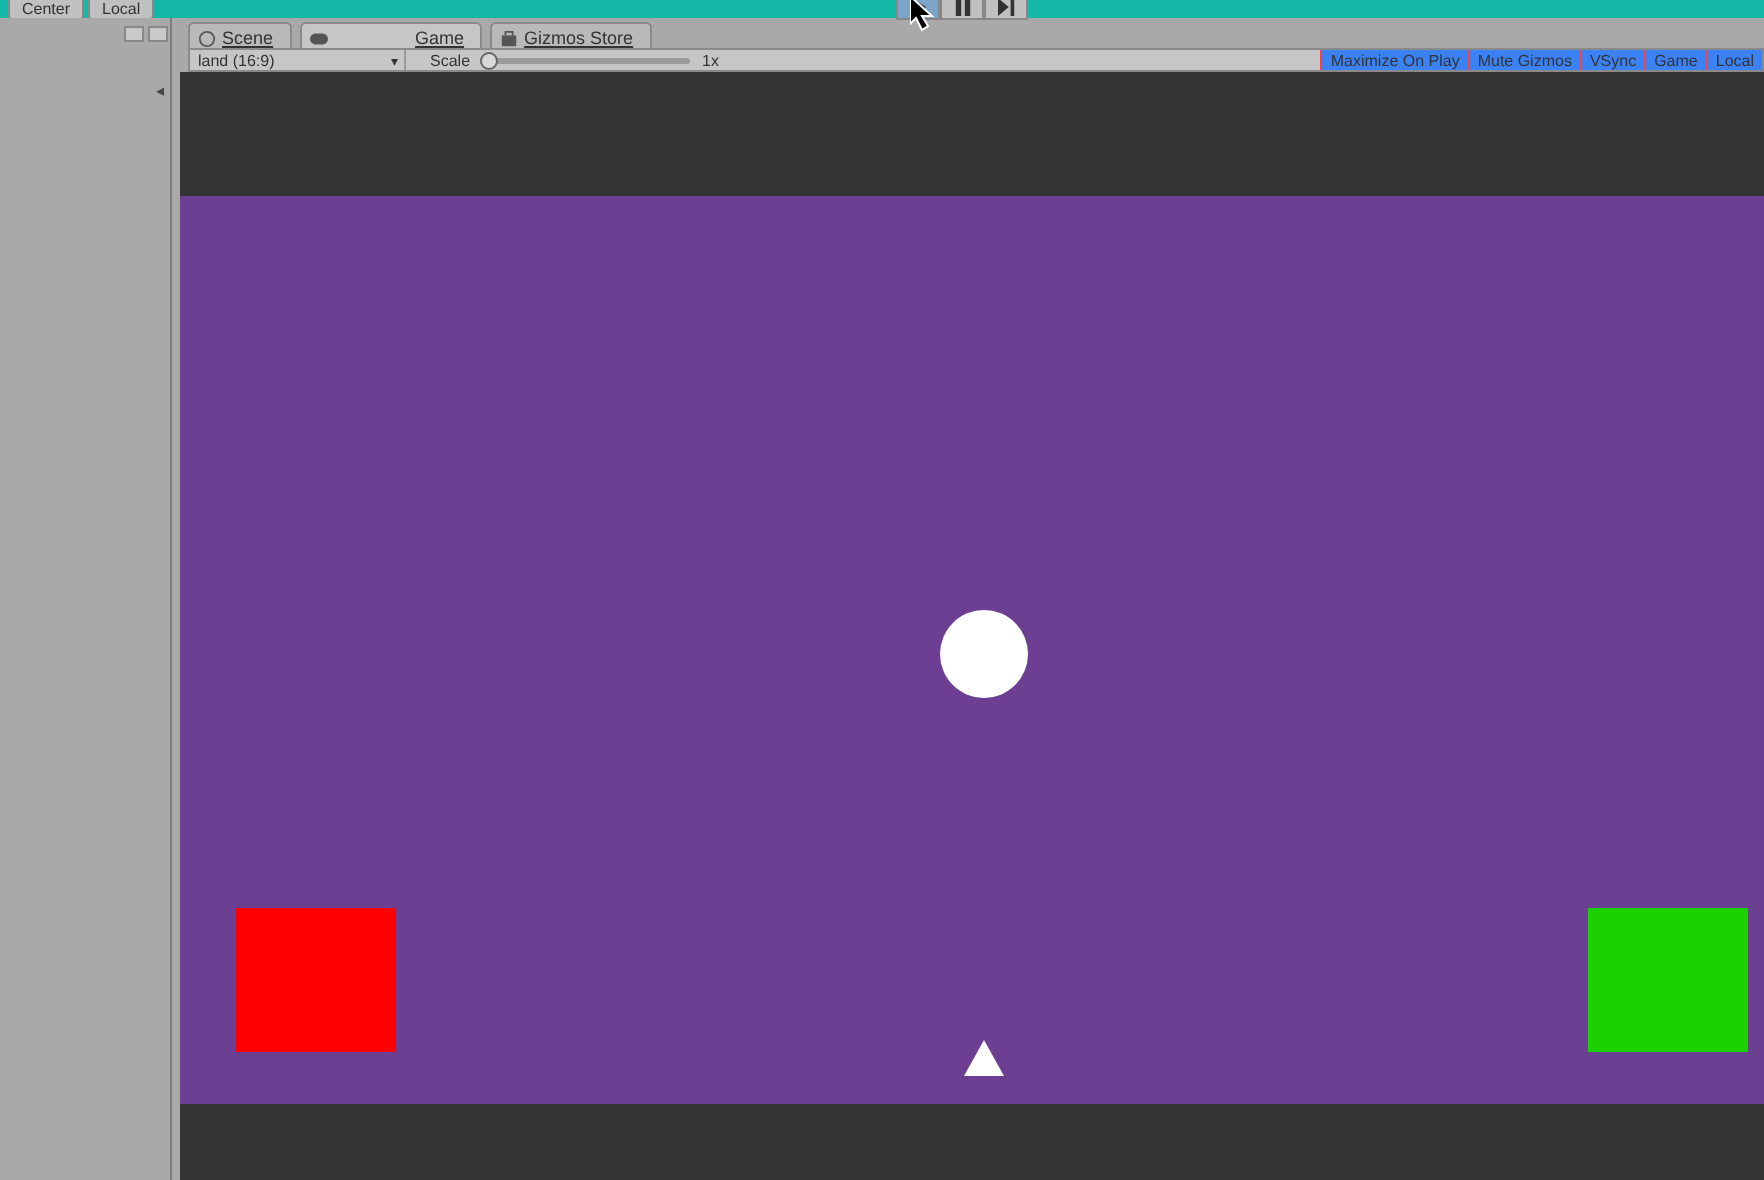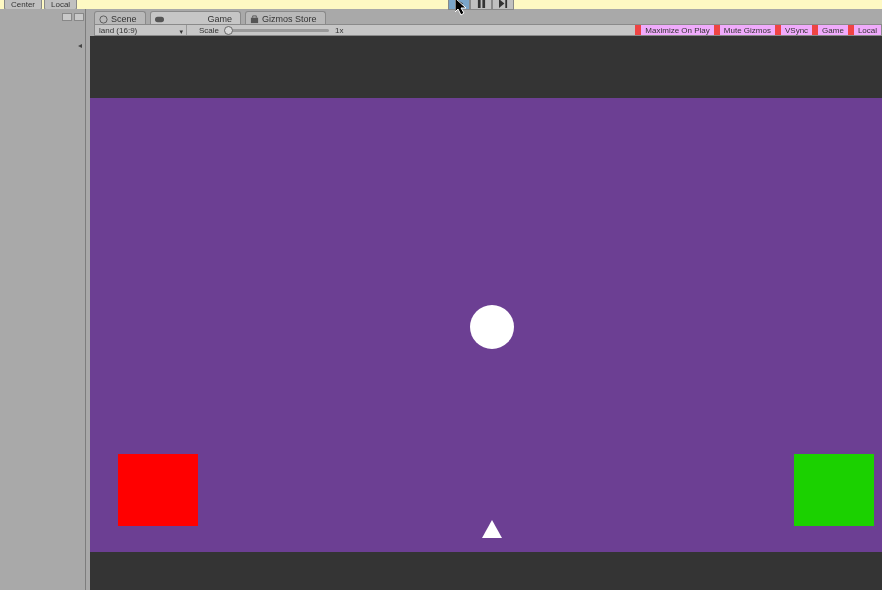--- a/index.html
+++ b/index.html
@@ -11,21 +11,21 @@
     position: relative;
     font-size: 10px;
     color: #333;
   }
 
   
   .top-toolbar {
     position: absolute;
     top: 0; left: 0; right: 0;
     height: 9px;
-    background: #fef9c3;
+    background: #14b8a6;
   }
   .toolbar-left-buttons {
     position: absolute;
     left: 4px; top: -3px;
     display: flex;
     gap: 2px;
   }
   .tool-btn {
     height: 13px;
     padding: 0 6px;
@@ -77,20 +77,21 @@
   }
 
   
   .tabs-row {
     position: absolute;
     left: 94px; top: 11px;
     height: 14px;
     display: flex;
     gap: 4px;
     align-items: center;
+    text-decoration: underline;
   }
   .tab {
     height: 14px;
     padding: 0 8px 0 4px;
     font-size: 9px;
     line-height: 14px;
     background: #b9b9b9;
     border: 1px solid #8a8a8a;
     border-bottom: none;
     border-radius: 3px 3px 0 0;
@@ -106,21 +107,21 @@
     position: absolute;
     left: 94px; right: 0; top: 24px;
     height: 12px;
     background: #c6c6c6;
     border: 1px solid #8a8a8a;
     display: flex;
     align-items: center;
     font-size: 8px;
   }
   .aspect-box {
-    width: 92px;
+    width: 108px;
     height: 100%;
     border-right: 1px solid #999;
     padding-left: 4px;
     line-height: 12px;
     position: relative;
   }
   .aspect-arrow { position:absolute; right:3px; top:1px; font-size:7px; }
   .scale-label { margin-left: 12px; }
   .scale-slider {
     width: 104px; height: 3px; background: #9a9a9a; border-radius:2px;
@@ -130,24 +131,24 @@
     position:absolute; left:-1px; top:-3px;
     width:9px; height:9px; background:#d8d8d8; border:1px solid #666; border-radius:50%;
   }
   .scale-value { font-size:8px; }
   .right-toggles {
     position:absolute; right:0; top:0; height:100%;
     display:flex;
   }
   .toggle {
     height:100%; padding:0 4px;
-    border-left:6px solid #ef4444;
+    border-left:1px solid #ef4444;
     line-height:12px;
     font-size:8px;
-    background:#f0abfc;
+    background:#3b82f6;
   }
 
   
   .game-frame {
     position: absolute;
     left: 90px; top: 36px;
     right: 0;
     height: 554px;
     background: #343434;
   }

